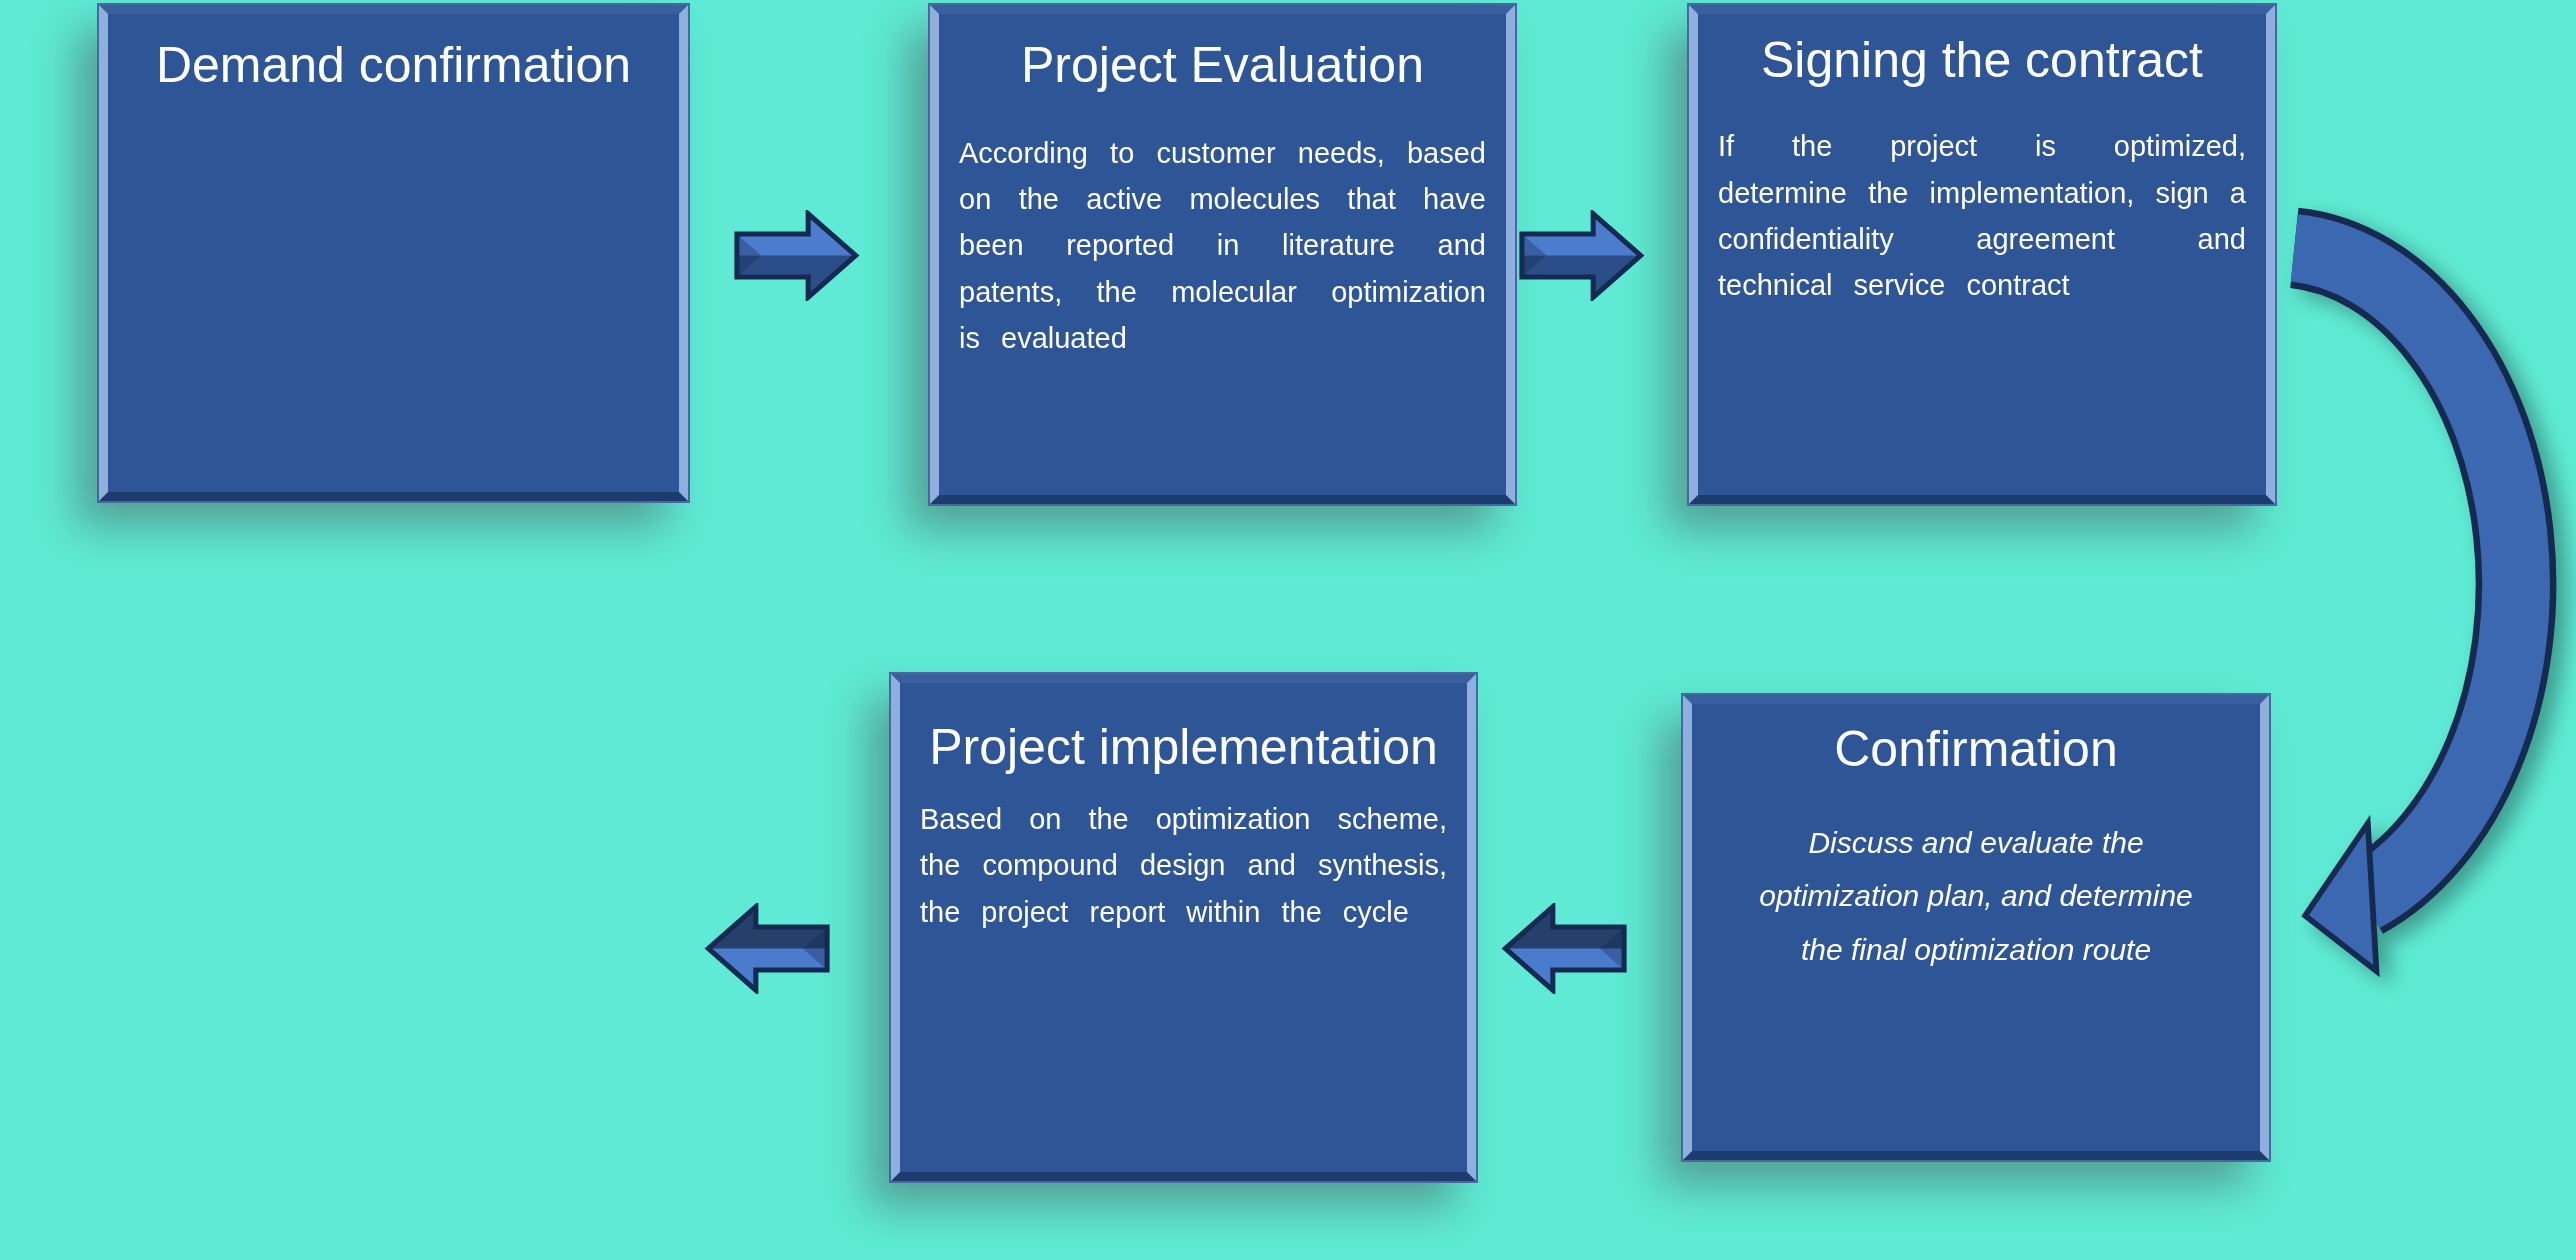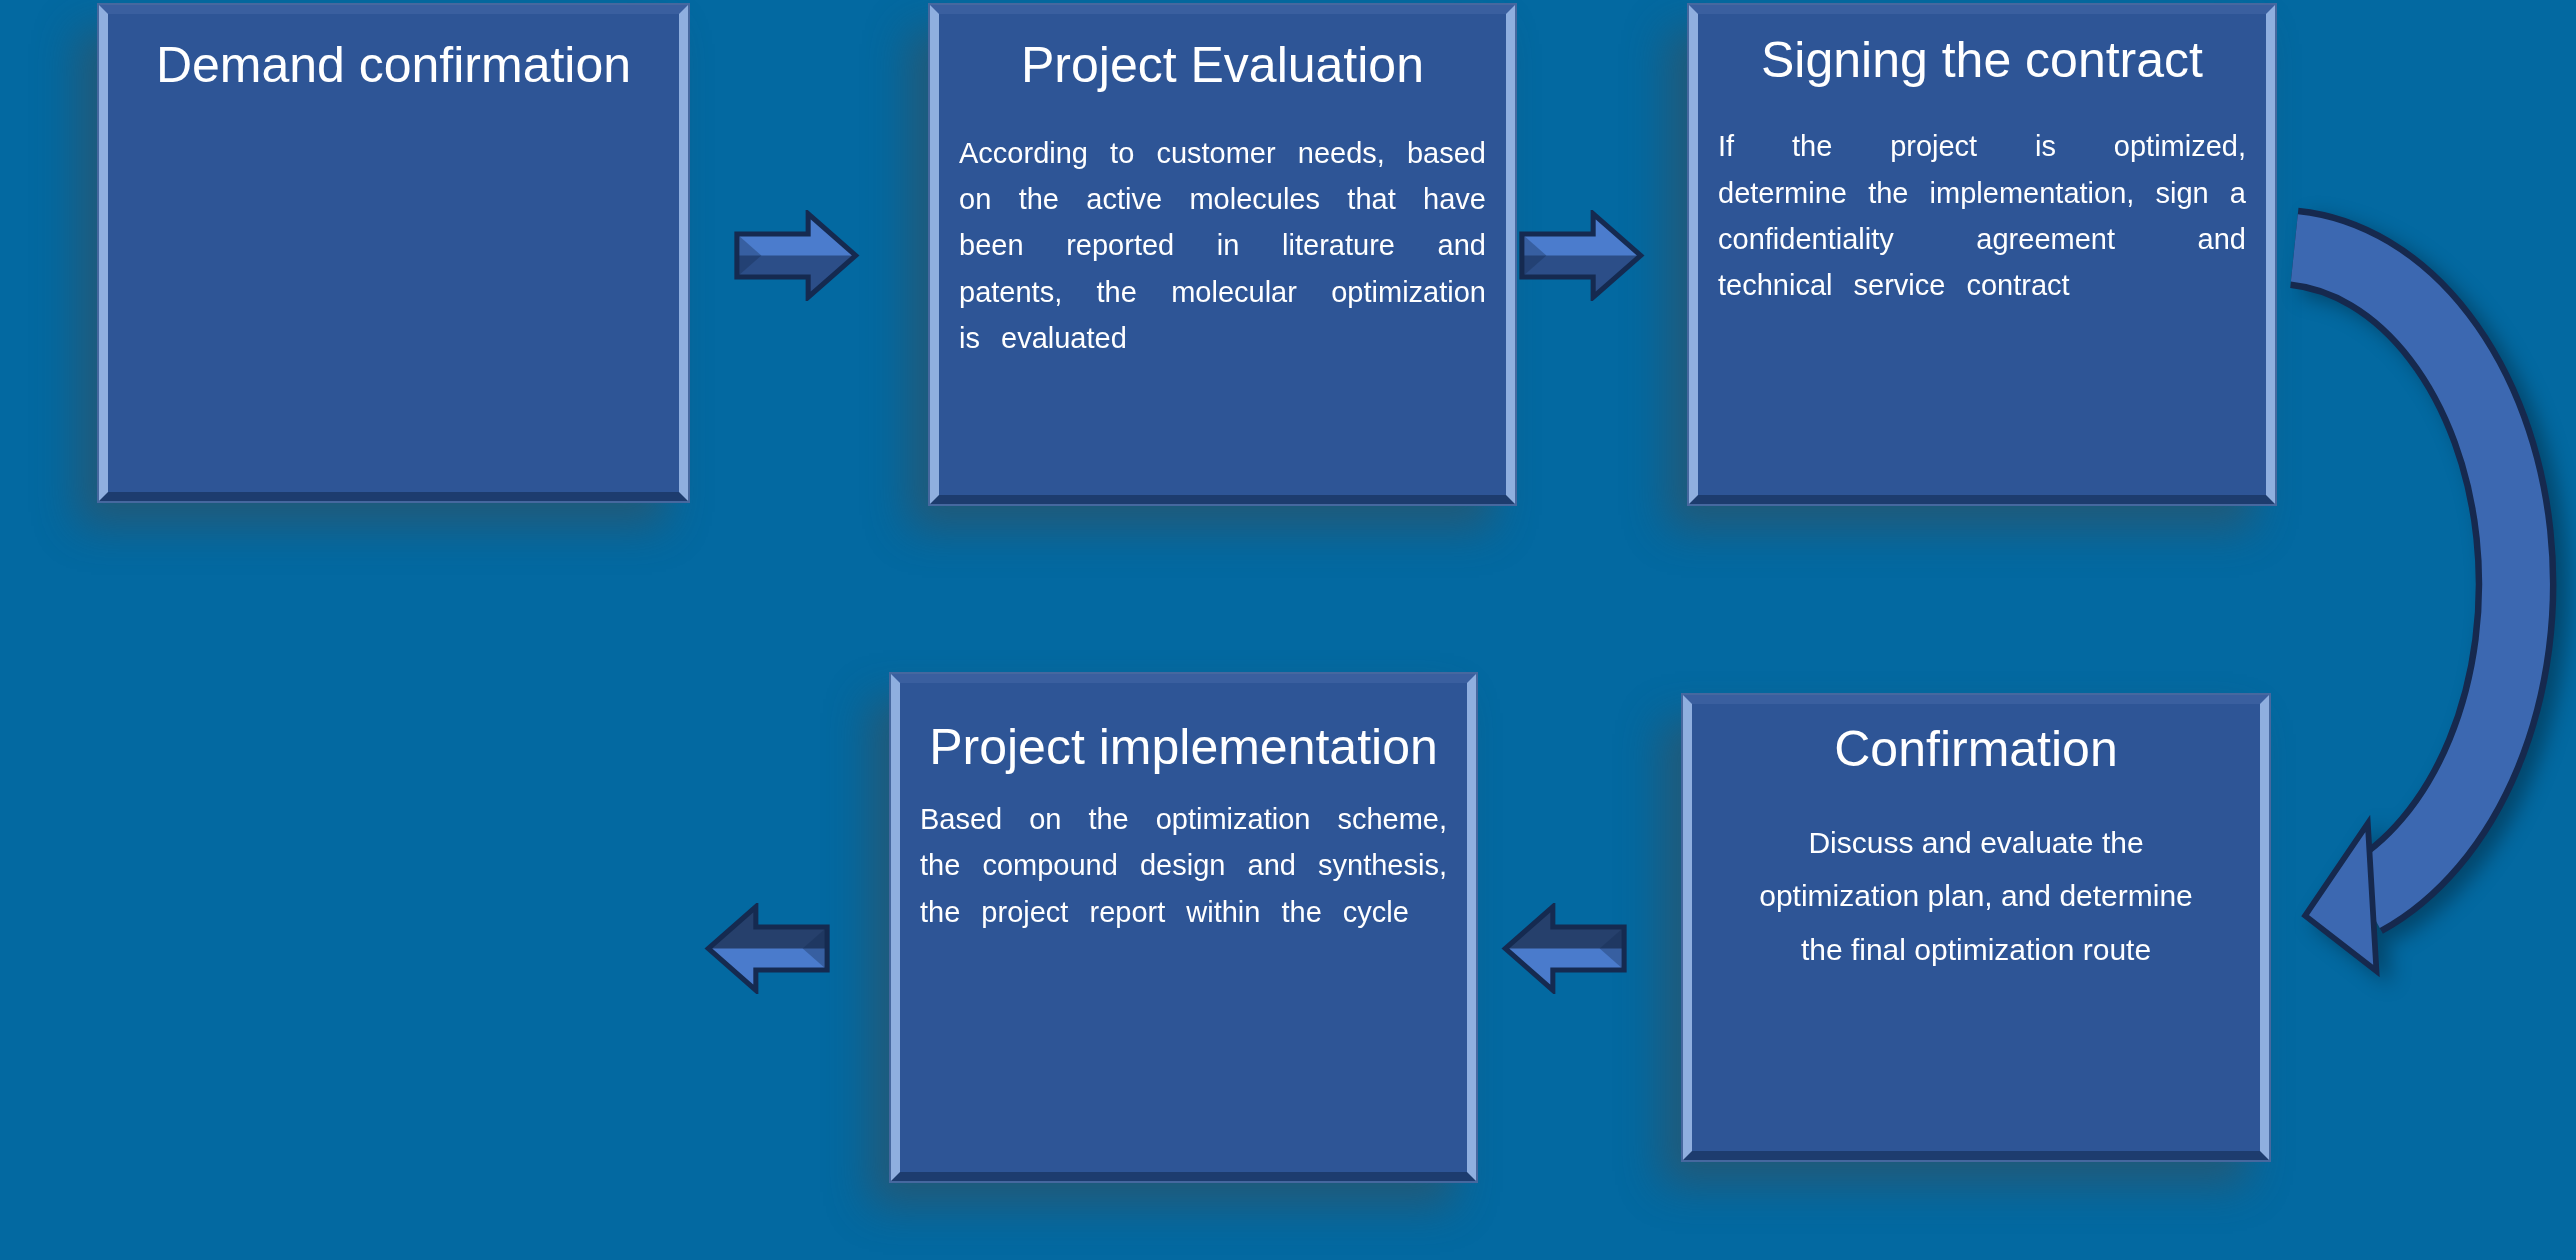--- a/index.html
+++ b/index.html
@@ -1,20 +1,20 @@
 <!DOCTYPE html>
 <html style="font-size:11.5px"><head>
 <meta charset="utf-8">
 <style>
   html, body { margin: 0; padding: 0; background: #ffffff; }
   .canvas {
     position: relative;
     width: 2576px;
     height: 1260px;
-    background: #0369a1;
+    background: #5eead4;
     overflow: hidden;
     font-family: "Liberation Sans", sans-serif;
   }
   .box {
     position: absolute;
     box-sizing: border-box;
     background: #2e5596;
     border-style: solid;
     border-width: 9.4px;
     border-top-color: #3a5f9f;
@@ -84,21 +84,21 @@
   </div>
 
 
   <div class="box" style="left:891px; top:674px; width:585px; height:507px; padding-top:35px;">
     <div class="box-title">Project implementation</div>
     <div class="box-body justify" style="margin-top:19px;">Based on the optimization scheme, the compound design and synthesis, the project report within the cycle</div>
   </div>
 
   <div class="box" style="left:1683px; top:695px; width:586px; height:465px; padding-top:16px;">
     <div class="box-title">Confirmation</div>
-    <div class="box-body center" style="margin-top:37px;">Discuss and evaluate the optimization plan, and determine the final optimization route</div>
+    <div class="box-body center" style="margin-top:37px;font-style:italic;">Discuss and evaluate the optimization plan, and determine the final optimization route</div>
   </div>
 
   <svg class="arrow" style="left:734px; top:210px;" viewBox="0 0 175 126">
     <defs>
         <clipPath id="cr1">
           <polygon points="4,33 103,33 103,5 169,63 103,121 103,93 4,93"></polygon>
         </clipPath>
       </defs>
     <polygon points="4,33 103,33 103,5 169,63 103,121 103,93 4,93" fill="#4b7ccd"></polygon>
     <rect x="0" y="63" width="175" height="63" fill="#2c4e88" clip-path="url(#cr1)"></rect>

